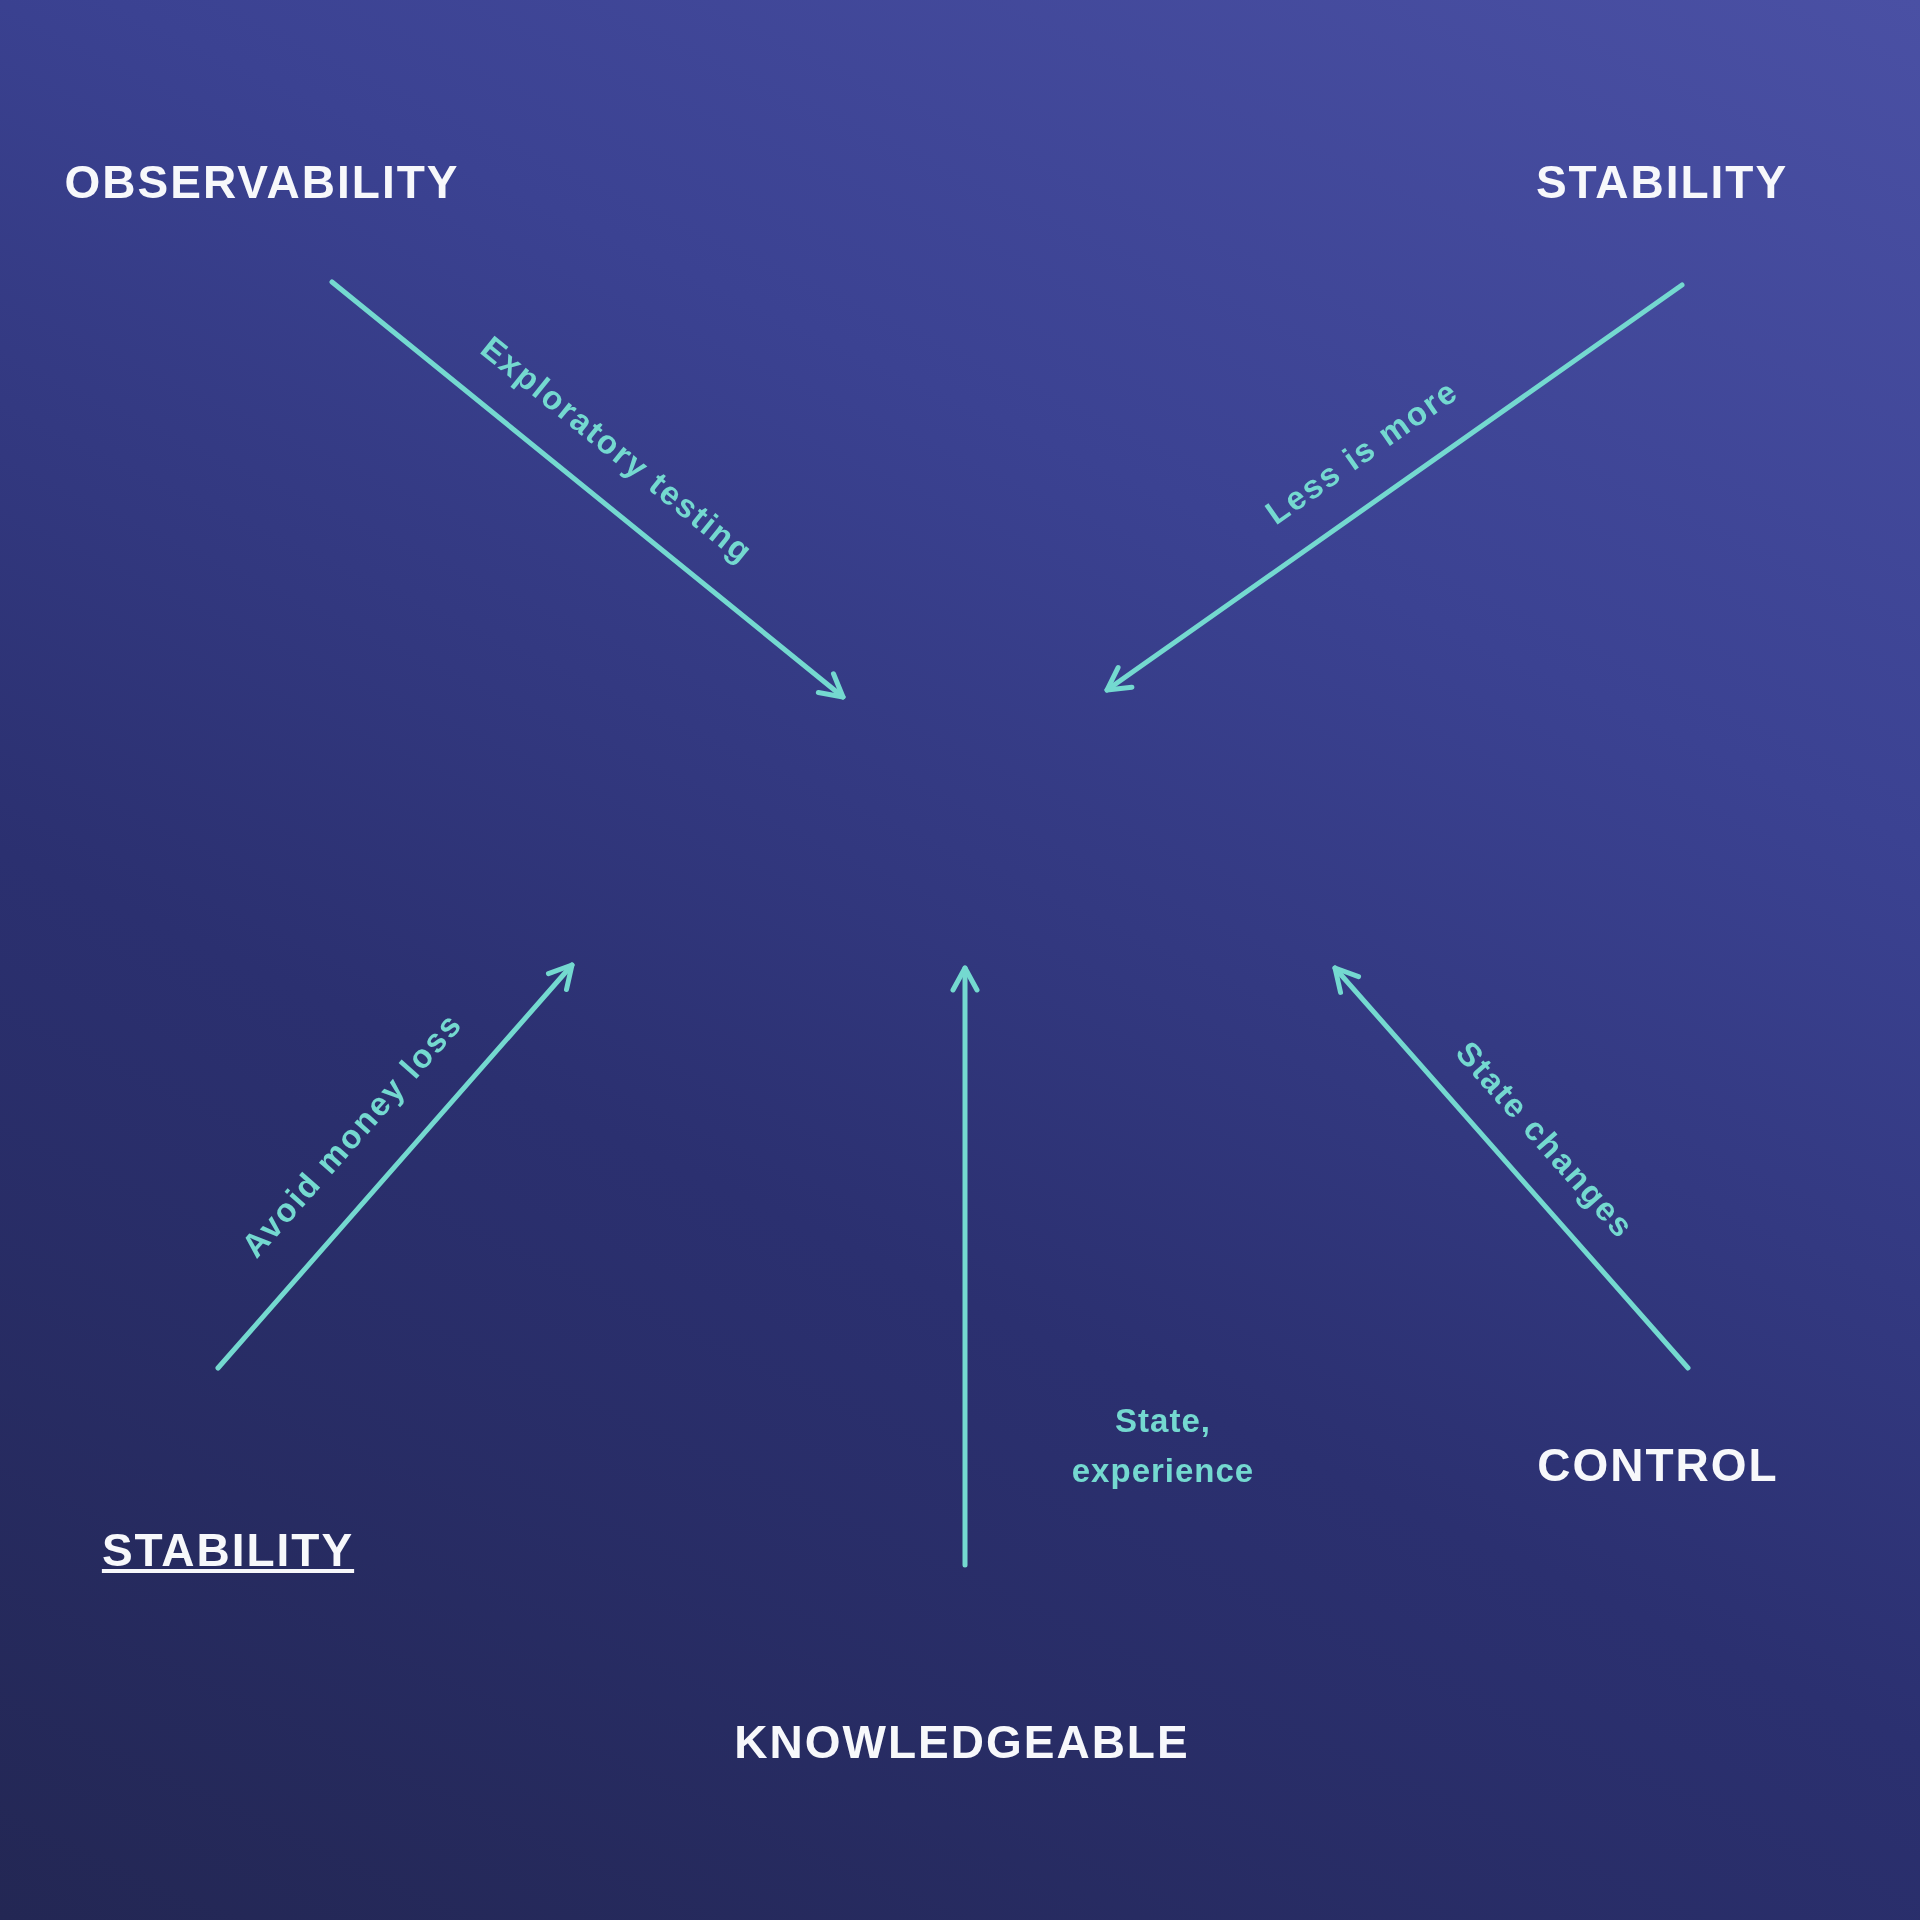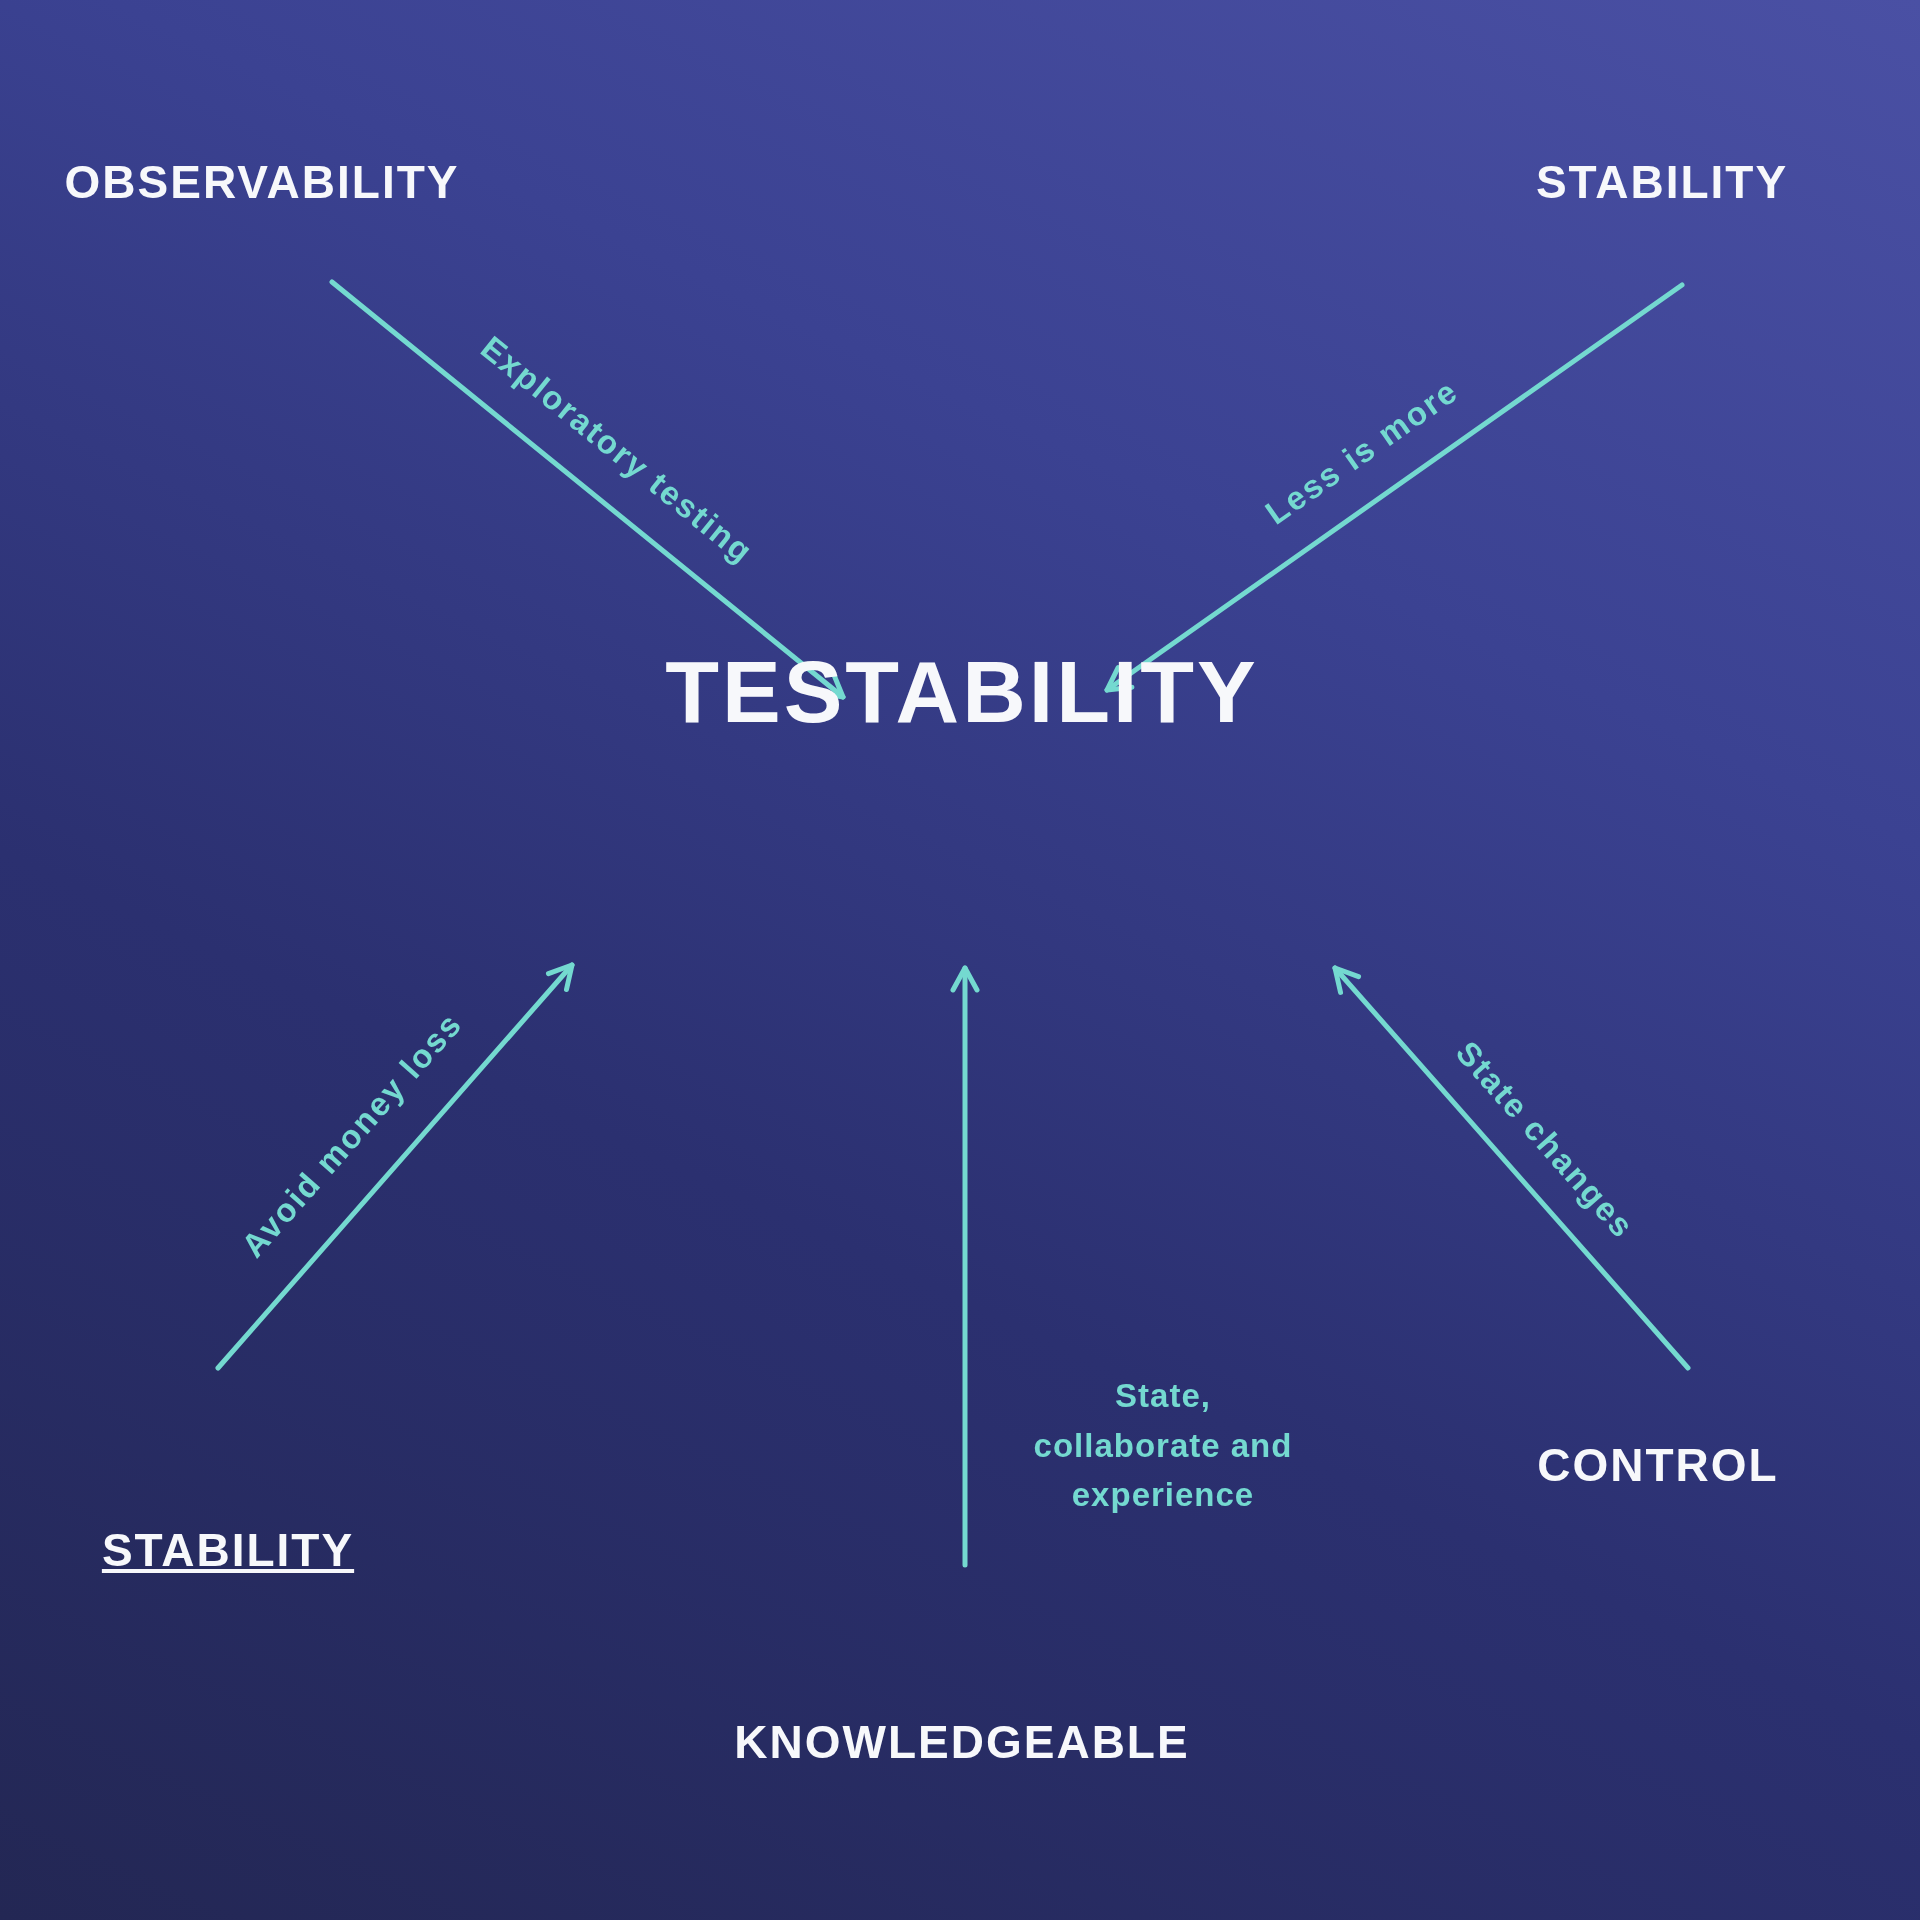--- a/index.html
+++ b/index.html
@@ -68,35 +68,33 @@
     <line x1="1682" y1="285" x2="1107" y2="690" stroke="#74d9d0" stroke-width="5" stroke-linecap="round" marker-end="url(#ah)"></line>
     <line x1="218" y1="1368" x2="572" y2="965" stroke="#74d9d0" stroke-width="5" stroke-linecap="round" marker-end="url(#ah)"></line>
     <line x1="965" y1="1565" x2="965" y2="968" stroke="#74d9d0" stroke-width="5" stroke-linecap="round" marker-end="url(#ah)"></line>
     <line x1="1688" y1="1368" x2="1335" y2="968" stroke="#74d9d0" stroke-width="5" stroke-linecap="round" marker-end="url(#ah)"></line>
   </svg>
 
   <div class="node" style="left:262px; top:182px;">OBSERVABILITY</div>
 
   <div class="node" style="left:1662px; top:182px;">STABILITY</div>
 
-  <div class="node center-node" style="left:962px; top:692px;">TESTABILITY</div>
 
   <div class="node" style="left:228px; top:1550px;text-decoration:underline;">STABILITY</div>
 
   <div class="node" style="left:1658px; top:1465px;">CONTROL</div>
 
   <div class="node" style="left:962px; top:1742px;" id="kn-node">KNOWLEDGEABLE</div>
 
   <div class="edge-label rot" style="left:617px; top:450px; transform: translate(-50%,-50%) rotate(39deg);">Exploratory testing</div>
 
   <div class="edge-label rot" style="left:1362px; top:452px; transform: translate(-50%,-50%) rotate(-35deg);">Less is more</div>
 
   <div class="edge-label rot" style="left:352px; top:1135px; transform: translate(-50%,-50%) rotate(-48.5deg);">Avoid money loss</div>
 
   <div class="edge-label rot" style="left:1545px; top:1140px; transform: translate(-50%,-50%) rotate(48.5deg);">State changes</div>
 
   <div class="edge-label multiline" style="left:1163px; top:1445px; transform: translate(-50%,-50%);">
     <div>State,</div>
-    <div>collaborate and</div>
     <div>experience</div>
   </div>
 
 </div>
 
 </body></html>

